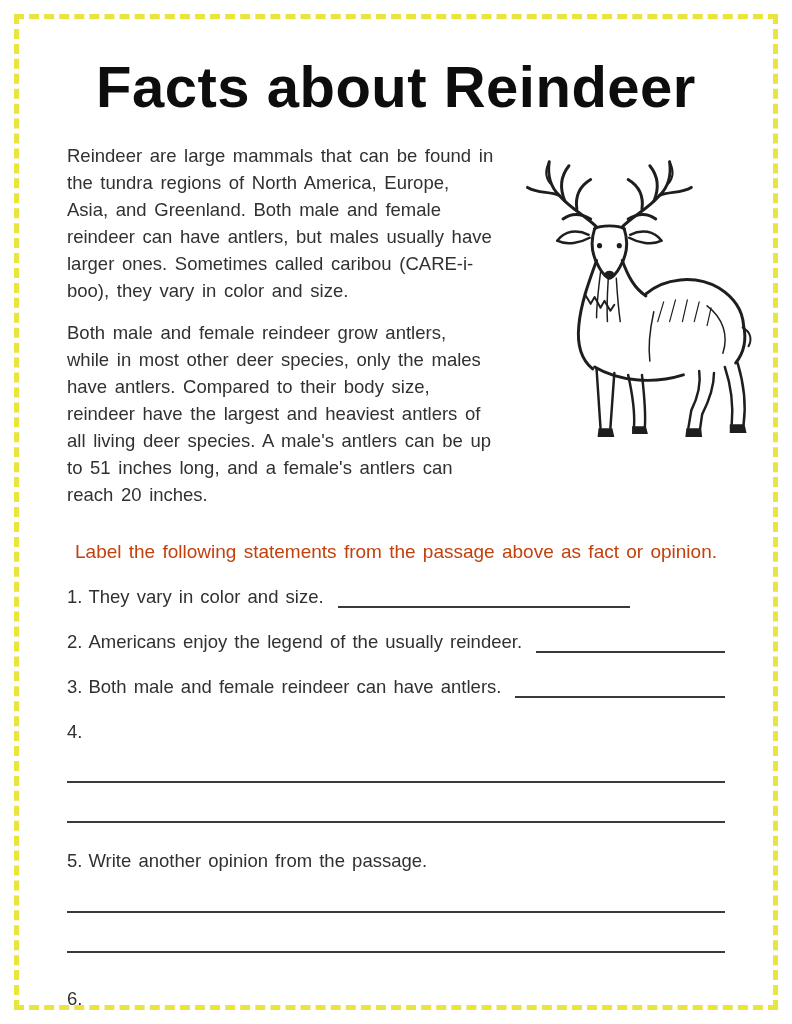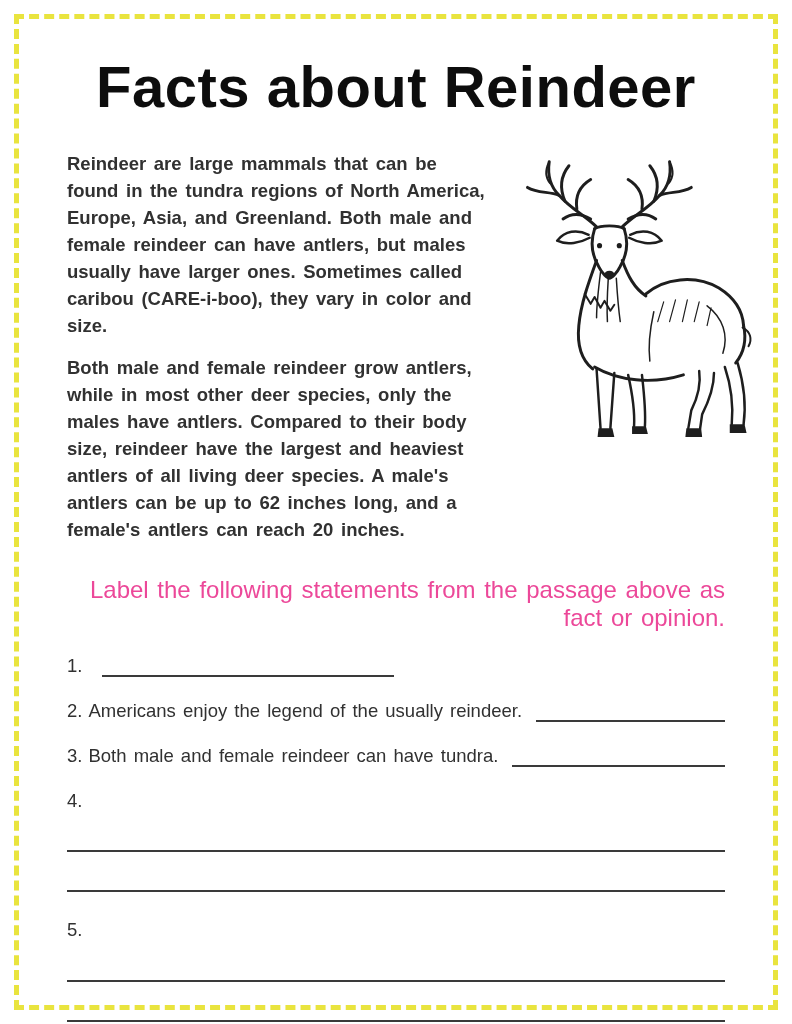--- a/index.html
+++ b/index.html
@@ -41,34 +41,34 @@
     gap: 8px;
   }
   .passage {
     width: 428px;
     flex: none;
     font-size: 18.5px;
     line-height: 1.46;
     word-spacing: 2.5px;
     color: #313131;
   }
-  .passage p { margin: 8px 0 15px 0; font-weight: bold; }
+  .passage p { margin: 0 0 15px 0; }
   .illustration {
     flex: 1;
     display: flex;
     justify-content: center;
     align-items: flex-start;
     padding-top: 2px;
   }
   .instruction {
     margin: 18px 0 0 0;
-    text-align: right;
-    font-size: 24px;
+    text-align: center;
+    font-size: 19px;
     word-spacing: 2px;
-    color: #ec4899;
+    color: #c2410c;
   }
   .questions { margin-top: 10px; font-size: 18.5px; color: #313131; }
   .q-row {
     display: flex;
     align-items: flex-end;
     margin-top: 22px;
     line-height: 1.25;
     word-spacing: 2px;
   }
   .q-num { margin-right: 6px; }
@@ -93,21 +93,21 @@
 
 <div class="page">
   <div class="border-frame"></div>
   <div class="content">
 
     <h1 class="title">Facts about Reindeer</h1>
 
     <div class="passage-row">
       <div class="passage">
         <p>Reindeer are large mammals that can be found in the tundra regions of North America, Europe, Asia, and Greenland. Both male and female reindeer can have antlers, but males usually have larger ones. Sometimes called caribou (CARE-i-boo), they vary in color and size.</p>
-        <p>Both male and female reindeer grow antlers, while in most other deer species, only the males have antlers. Compared to their body size, reindeer have the largest and heaviest antlers of all living deer species. A male's antlers can be up to 62 inches long, and a female's antlers can reach 20 inches.</p>
+        <p>Both male and female reindeer grow antlers, while in most other deer species, only the males have antlers. Compared to their body size, reindeer have the largest and heaviest antlers of all living deer species. A male's antlers can be up to 51 inches long, and a female's antlers can reach 20 inches.</p>
       </div>
       <div class="illustration">
         <svg class="reindeer-svg" viewBox="0 0 270 300" aria-hidden="true">
           <g stroke="#1e1e1e" fill="none" stroke-width="3" stroke-linecap="round" stroke-linejoin="round">
 
             <path d="M92,84 C80,72 66,66 54,52 C46,44 42,32 44,18"></path>
             <path d="M54,52 C44,48 32,50 22,44"></path>
             <path d="M60,58 C54,44 56,32 64,22"></path>
             <path d="M72,66 C70,52 76,42 86,36"></path>
             <path d="M86,76 C76,70 66,70 58,76"></path>
@@ -175,46 +175,48 @@
         </svg>
       </div>
     </div>
 
     <p class="instruction">Label the following statements from the passage above as fact or opinion.</p>
 
     <div class="questions">
 
       <div class="q-row">
         <span class="q-num">1.</span>
+        <span class="q-text">They vary in color and size.</span>
         <span class="blank fixed"></span>
       </div>
 
       <div class="q-row">
         <span class="q-num">2.</span>
         <span class="q-text">Americans enjoy the legend of the usually reindeer.</span>
         <span class="blank grow"></span>
       </div>
 
       <div class="q-row">
         <span class="q-num">3.</span>
-        <span class="q-text">Both male and female reindeer can have tundra.</span>
+        <span class="q-text">Both male and female reindeer can have antlers.</span>
         <span class="blank grow"></span>
       </div>
 
       <div class="q-block" style="margin-top:22px;">
         <div class="q-row">
           <span class="q-num">4.</span>
         </div>
         <div class="answer-line"></div>
         <div class="answer-line"></div>
       </div>
 
       <div class="q-block gap-lg">
         <div class="q-row">
           <span class="q-num">5.</span>
+          <span class="q-text">Write another opinion from the passage.</span>
         </div>
         <div class="answer-line"></div>
         <div class="answer-line"></div>
       </div>
 
       <div class="q-block gap-lg" style="margin-top:34px;">
         <div class="q-row">
           <span class="q-num">6.</span>
         </div>
         <div class="answer-line"></div>

